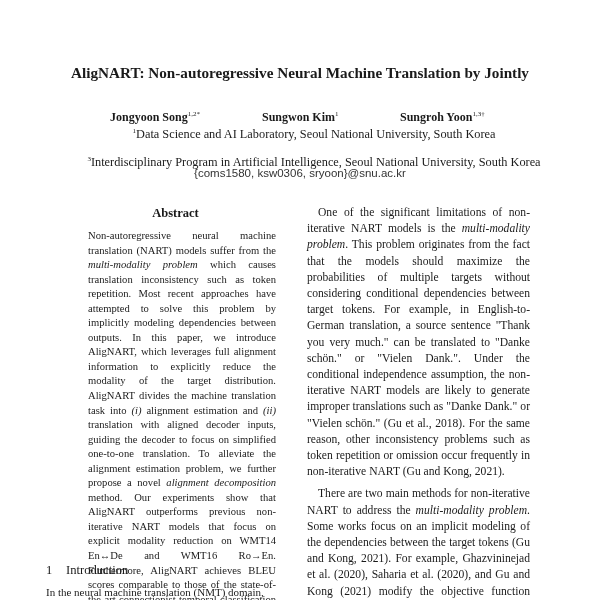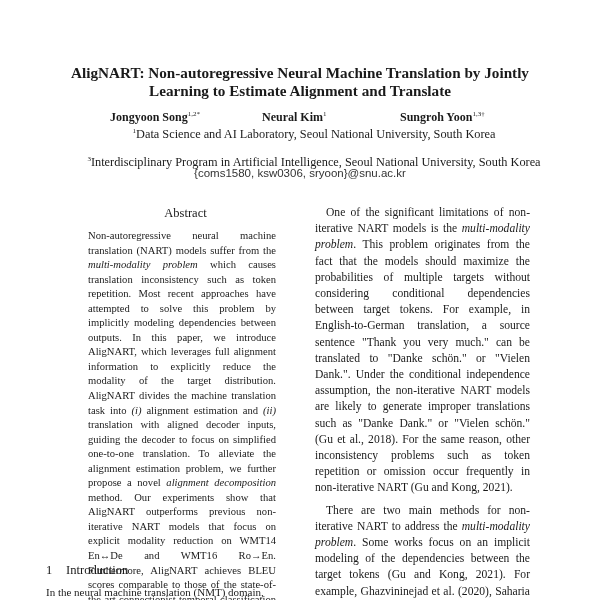--- a/index.html
+++ b/index.html
@@ -9,47 +9,46 @@
   .title { position: absolute; left: 40px; top: 64px; width: 520px; text-align: center;
            font-weight: bold; font-size: 15.2px; line-height: 18px; }
   .authors { position: absolute; left: 40px; top: 110px; width: 520px; height: 16px;
              font-weight: bold; font-size: 12px; }
   .author { position: absolute; top: 0; white-space: nowrap; font-family: Liberation Serif, serif; }
   .author sup { font-weight: normal; font-size: 7px; vertical-align: 5px; }
   .affil { position: absolute; left: 54px; width: 520px; text-align: center; font-size: 12.3px; line-height: 14px; }
   .affil sup { font-size: 7px; vertical-align: 5px; }
   .email { position: absolute; left: 40px; top: 167px; width: 520px; text-align: center;
            font-family: Liberation Sans, sans-serif; font-size: 11.5px; color: #333; }
-  .abs-head { position: absolute; left: 92px; top: 206px; width: 187px; text-align: center;
-              font-weight: normal; font-size: 12.5px; }
+  .abs-head { position: absolute; left: 82px; top: 206px; width: 187px; text-align: center;
+              font-weight: bold; font-size: 12.5px; }
   .abs-body { position: absolute; left: 88px; top: 229px; width: 188px; font-size: 10.6px;
               line-height: 14.55px; text-align: justify; hyphens: manual; }
   .col-right { position: absolute; left: 307px; top: 205px; width: 223px; font-size: 11.6px;
                line-height: 16.2px; text-align: justify; }
   .col-right p { margin: 0 0 6px 0; text-indent: 0; }
-  .col-right p.ind { text-indent: 11px; margin-left: 8px; }
+  .col-right p.ind { text-indent: 11px; }
   .sec-head { position: absolute; left: 46px; top: 563px; font-weight: normal; font-size: 12.6px; }
   .sec-head .num { display: inline-block; width: 20px; }
   .intro { position: absolute; left: 46px; top: 584px; width: 252px; font-size: 11px; line-height: 16px; text-align: justify; }
   em { }
   .line { display: block; }
 </style>
 </head>
 <body>
 
 <div class="page">
 
   <div class="title">
     <span class="line">AligNART: Non-autoregressive Neural Machine Translation by Jointly</span>
-    <span class="line">Learning to Estimate Alignment and Translate</span>
   </div>
 
   <div class="authors">
     <span class="author" style="left:70px"><span>Jongyoon Song</span><sup>1,2*</sup></span>
-    <span class="author" style="left:222px"><span>Neural Kim</span><sup>1</sup></span>
+    <span class="author" style="left:222px"><span>Sungwon Kim</span><sup>1</sup></span>
     <span class="author" style="left:360px"><span>Sungroh Yoon</span><sup>1,3†</sup></span>
   </div>
 
   <div class="affil" style="top:124px"><sup>1</sup><span>Data Science and AI Laboratory, Seoul National University, South Korea</span></div>
   <div class="affil" style="top:152px"><sup>3</sup><span>Interdisciplinary Program in Artificial Intelligence, Seoul National University, South Korea</span></div>
   <div class="email">{coms1580, ksw0306, sryoon}@snu.ac.kr</div>
 
   <div class="abs-head">Abstract</div>
   <div class="abs-body"><span>Non-autoregressive neural machine translation (NART) models suffer from the </span><em>multi-modality problem</em><span> which causes translation inconsistency such as token repetition. Most recent approaches have attempted to solve this problem by implicitly modeling dependencies between outputs. In this paper, we introduce AligNART, which leverages full alignment information to explicitly reduce the modality of the target distribution. AligNART divides the machine translation task into </span><em>(i)</em><span> alignment estimation and </span><em>(ii)</em><span> translation with aligned decoder inputs, guiding the decoder to focus on simplified one-to-one translation. To alleviate the alignment estimation problem, we further propose a novel </span><em>alignment decomposition</em><span> method. Our experiments show that AligNART outperforms previous non-iterative NART models that focus on explicit modality reduction on WMT14 En↔De and WMT16 Ro→En. Furthermore, AligNART achieves BLEU scores comparable to those of the state-of-the-art connectionist temporal classification based models on WMT14 En↔De. We also observe that AligNART effectively addresses the token repetition problem even without sequence-level knowledge distillation.</span></div>
 

